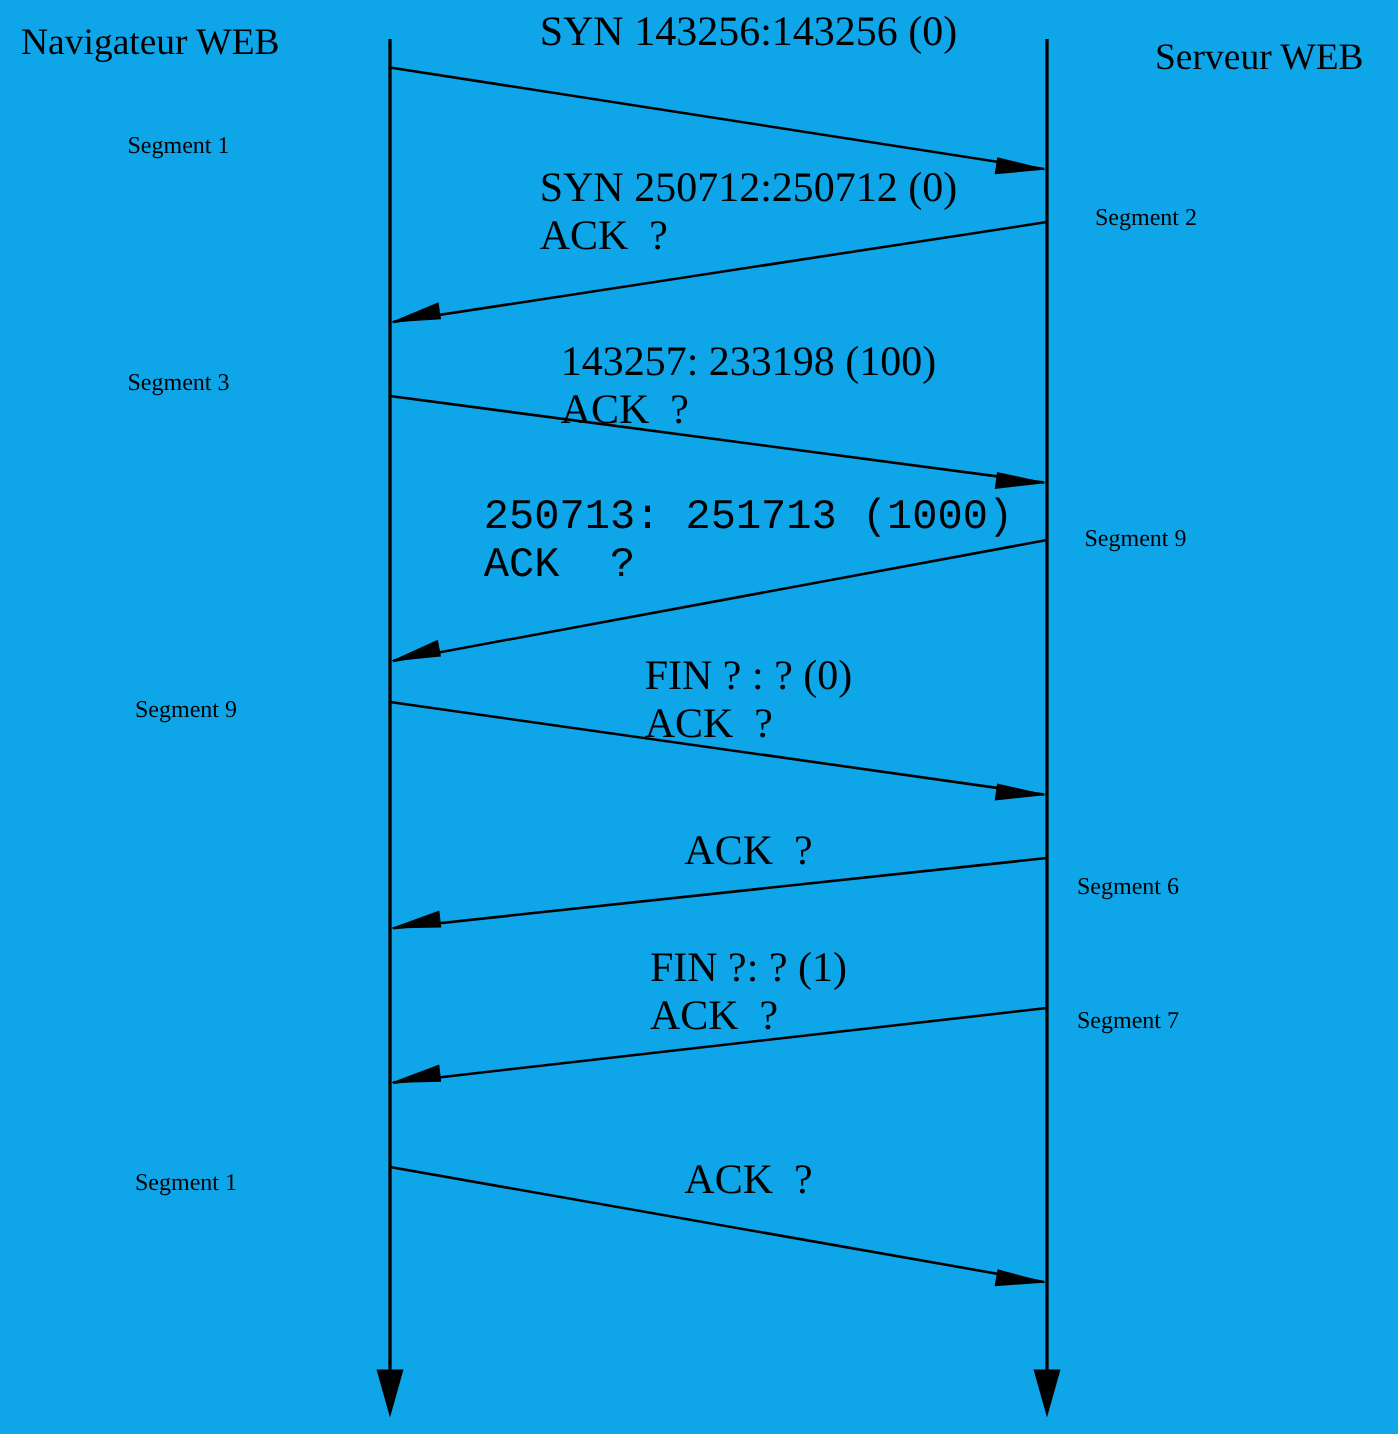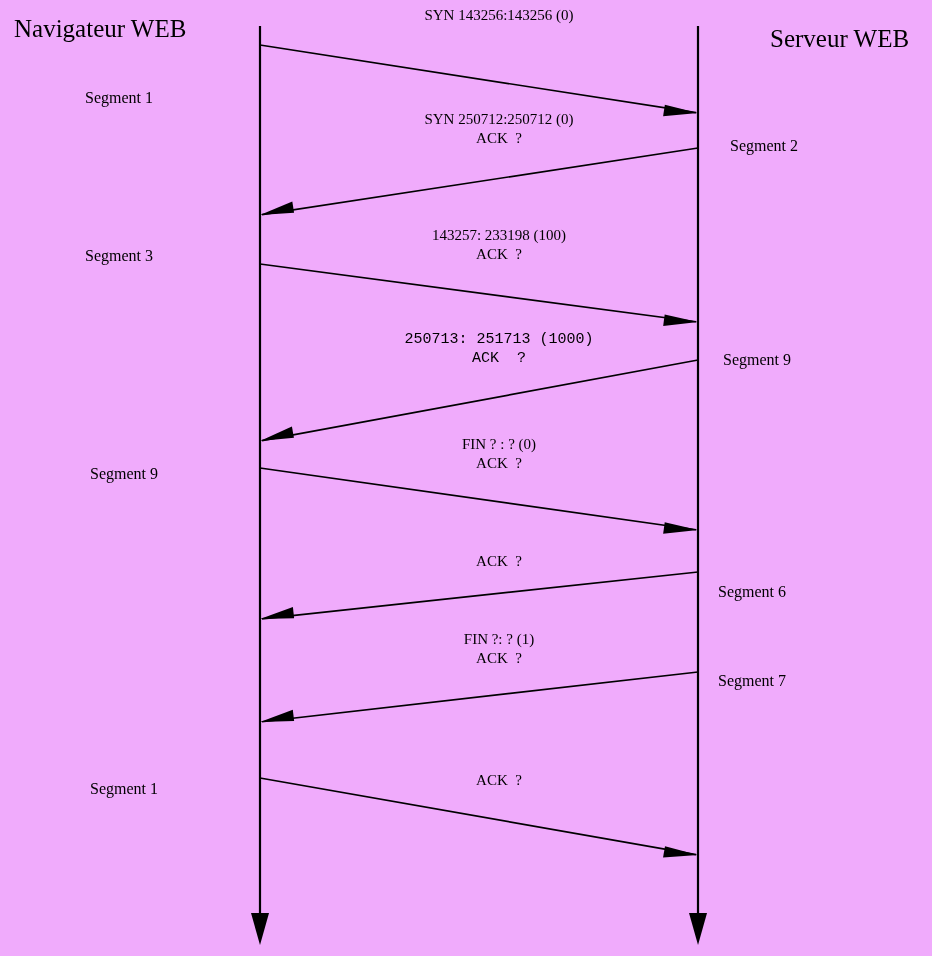--- a/index.html
+++ b/index.html
@@ -5,21 +5,21 @@
 <style>
   html, body {
     margin: 0;
     padding: 0;
     background: #ffffff;
   }
   #diagram-root {
     position: relative;
     width: 932px;
     height: 956px;
-    background: #f0abfc;
+    background: #0ea5e9;
     overflow: hidden;
     font-family: "Liberation Serif", "DejaVu Serif", serif;
     color: #000000;
   }
   #diagram-svg {
     position: absolute;
     left: 0;
     top: 0;
     width: 932px;
     height: 956px;
@@ -31,22 +31,22 @@
     font-family: "Liberation Serif", "DejaVu Serif", serif;
     line-height: 1.0;
   }
   .actor-label {
     font-size: 25px;
   }
   .segment-label {
     font-size: 16px;
   }
   .msg-label {
-    font-size: 15px;
-    text-align: center;
+    font-size: 28px;
+    text-align: left;
   }
   .msg-line1 { display: block; }
   .msg-line2 { display: block; margin-top: 4px; }
   .ctr {
     transform: translateX(-50%);
   }
 </style>
 </head>
 <body>
 

